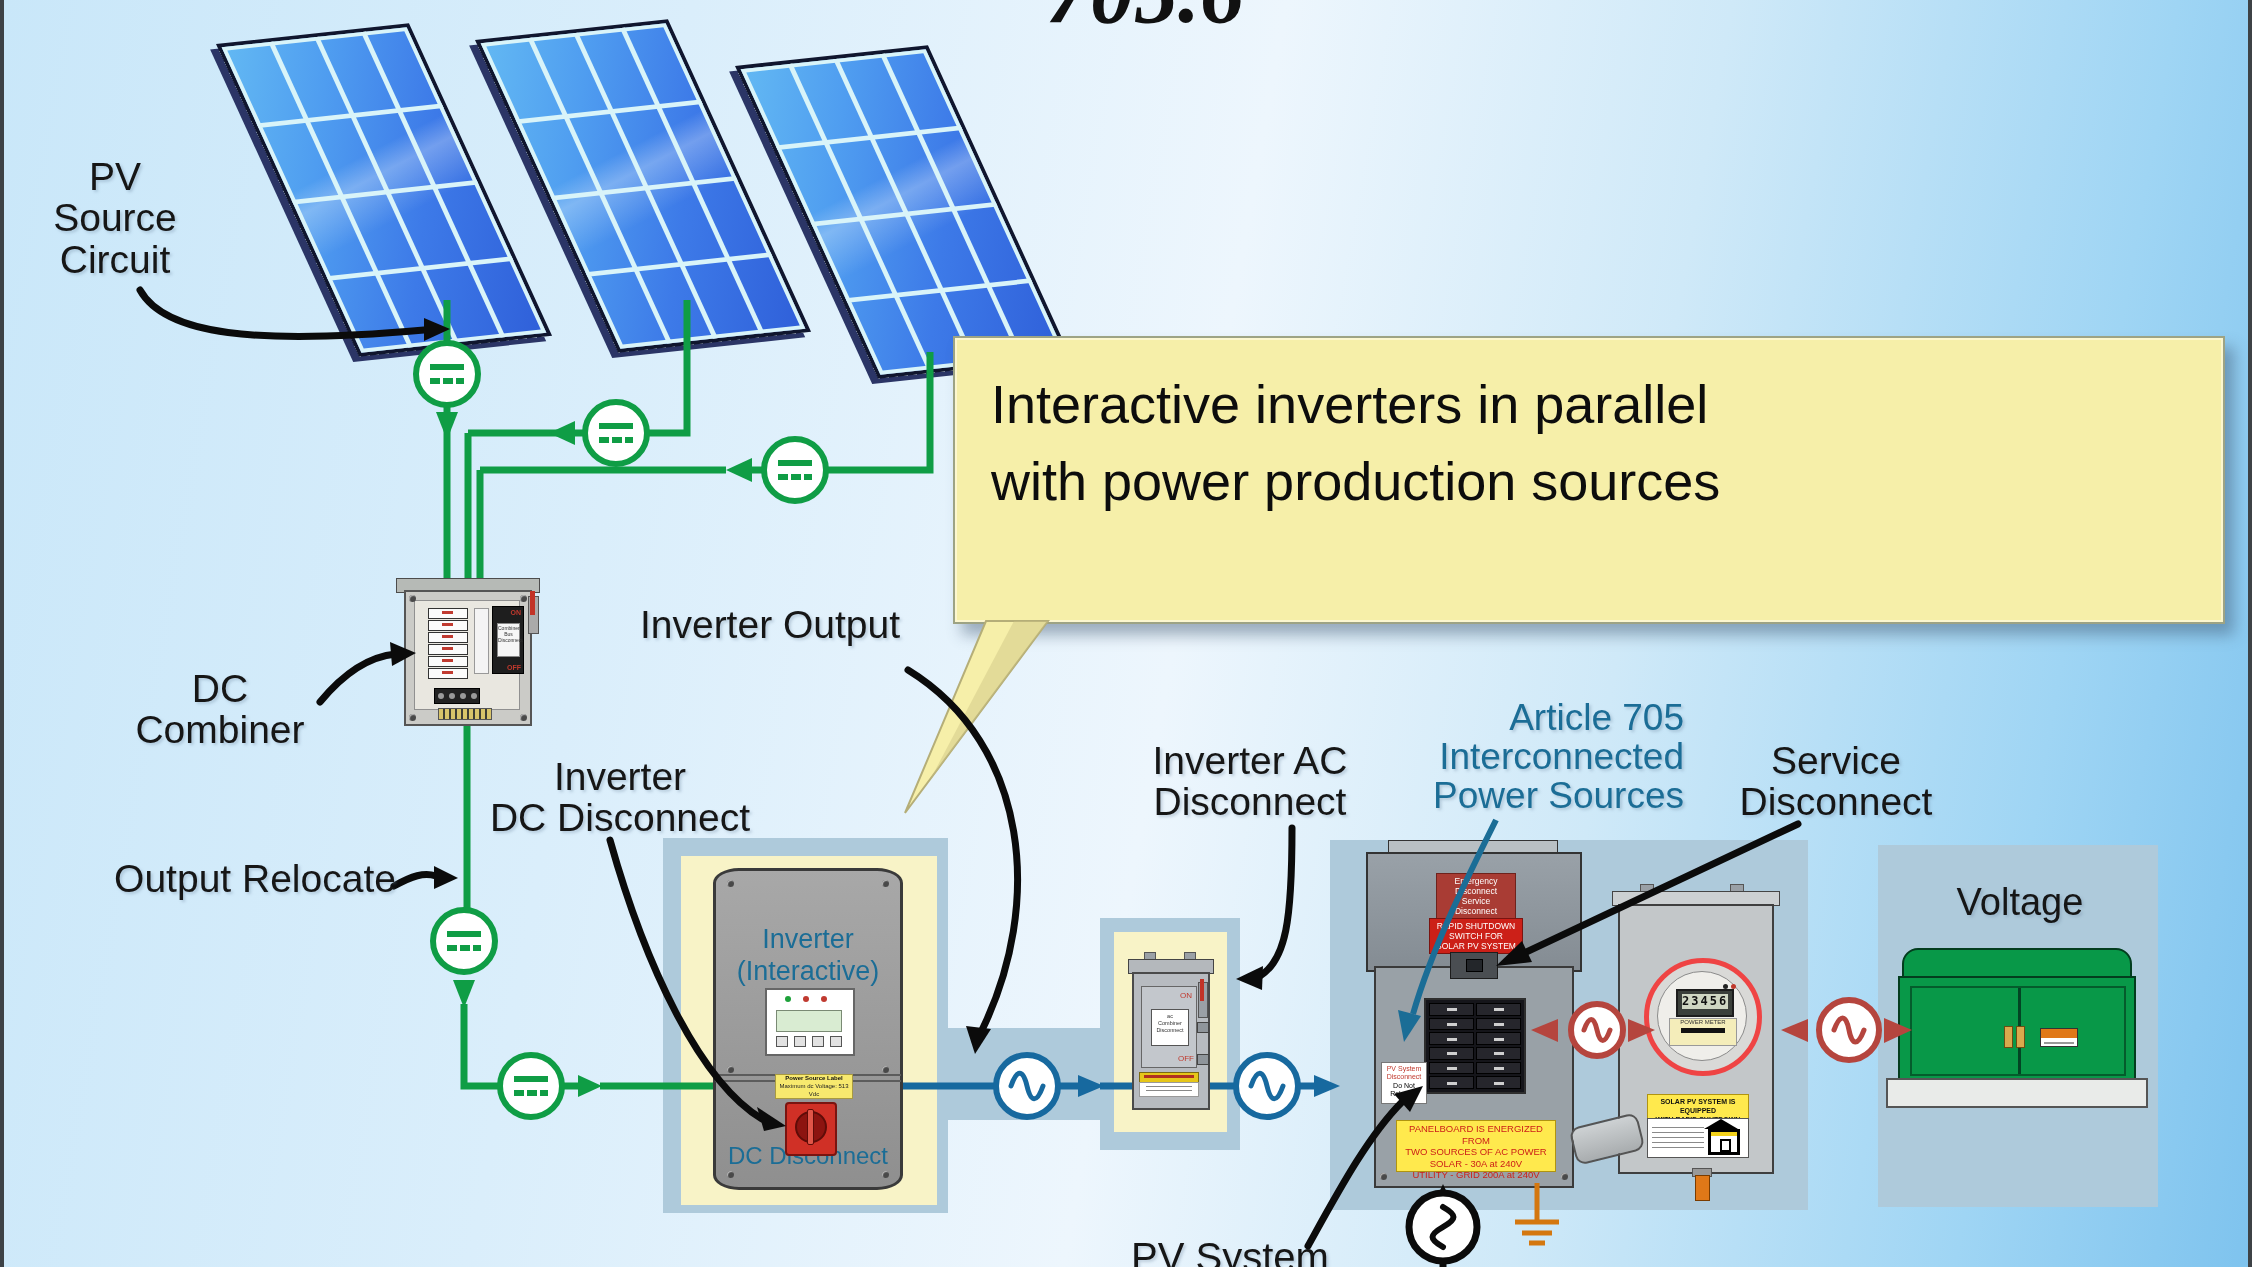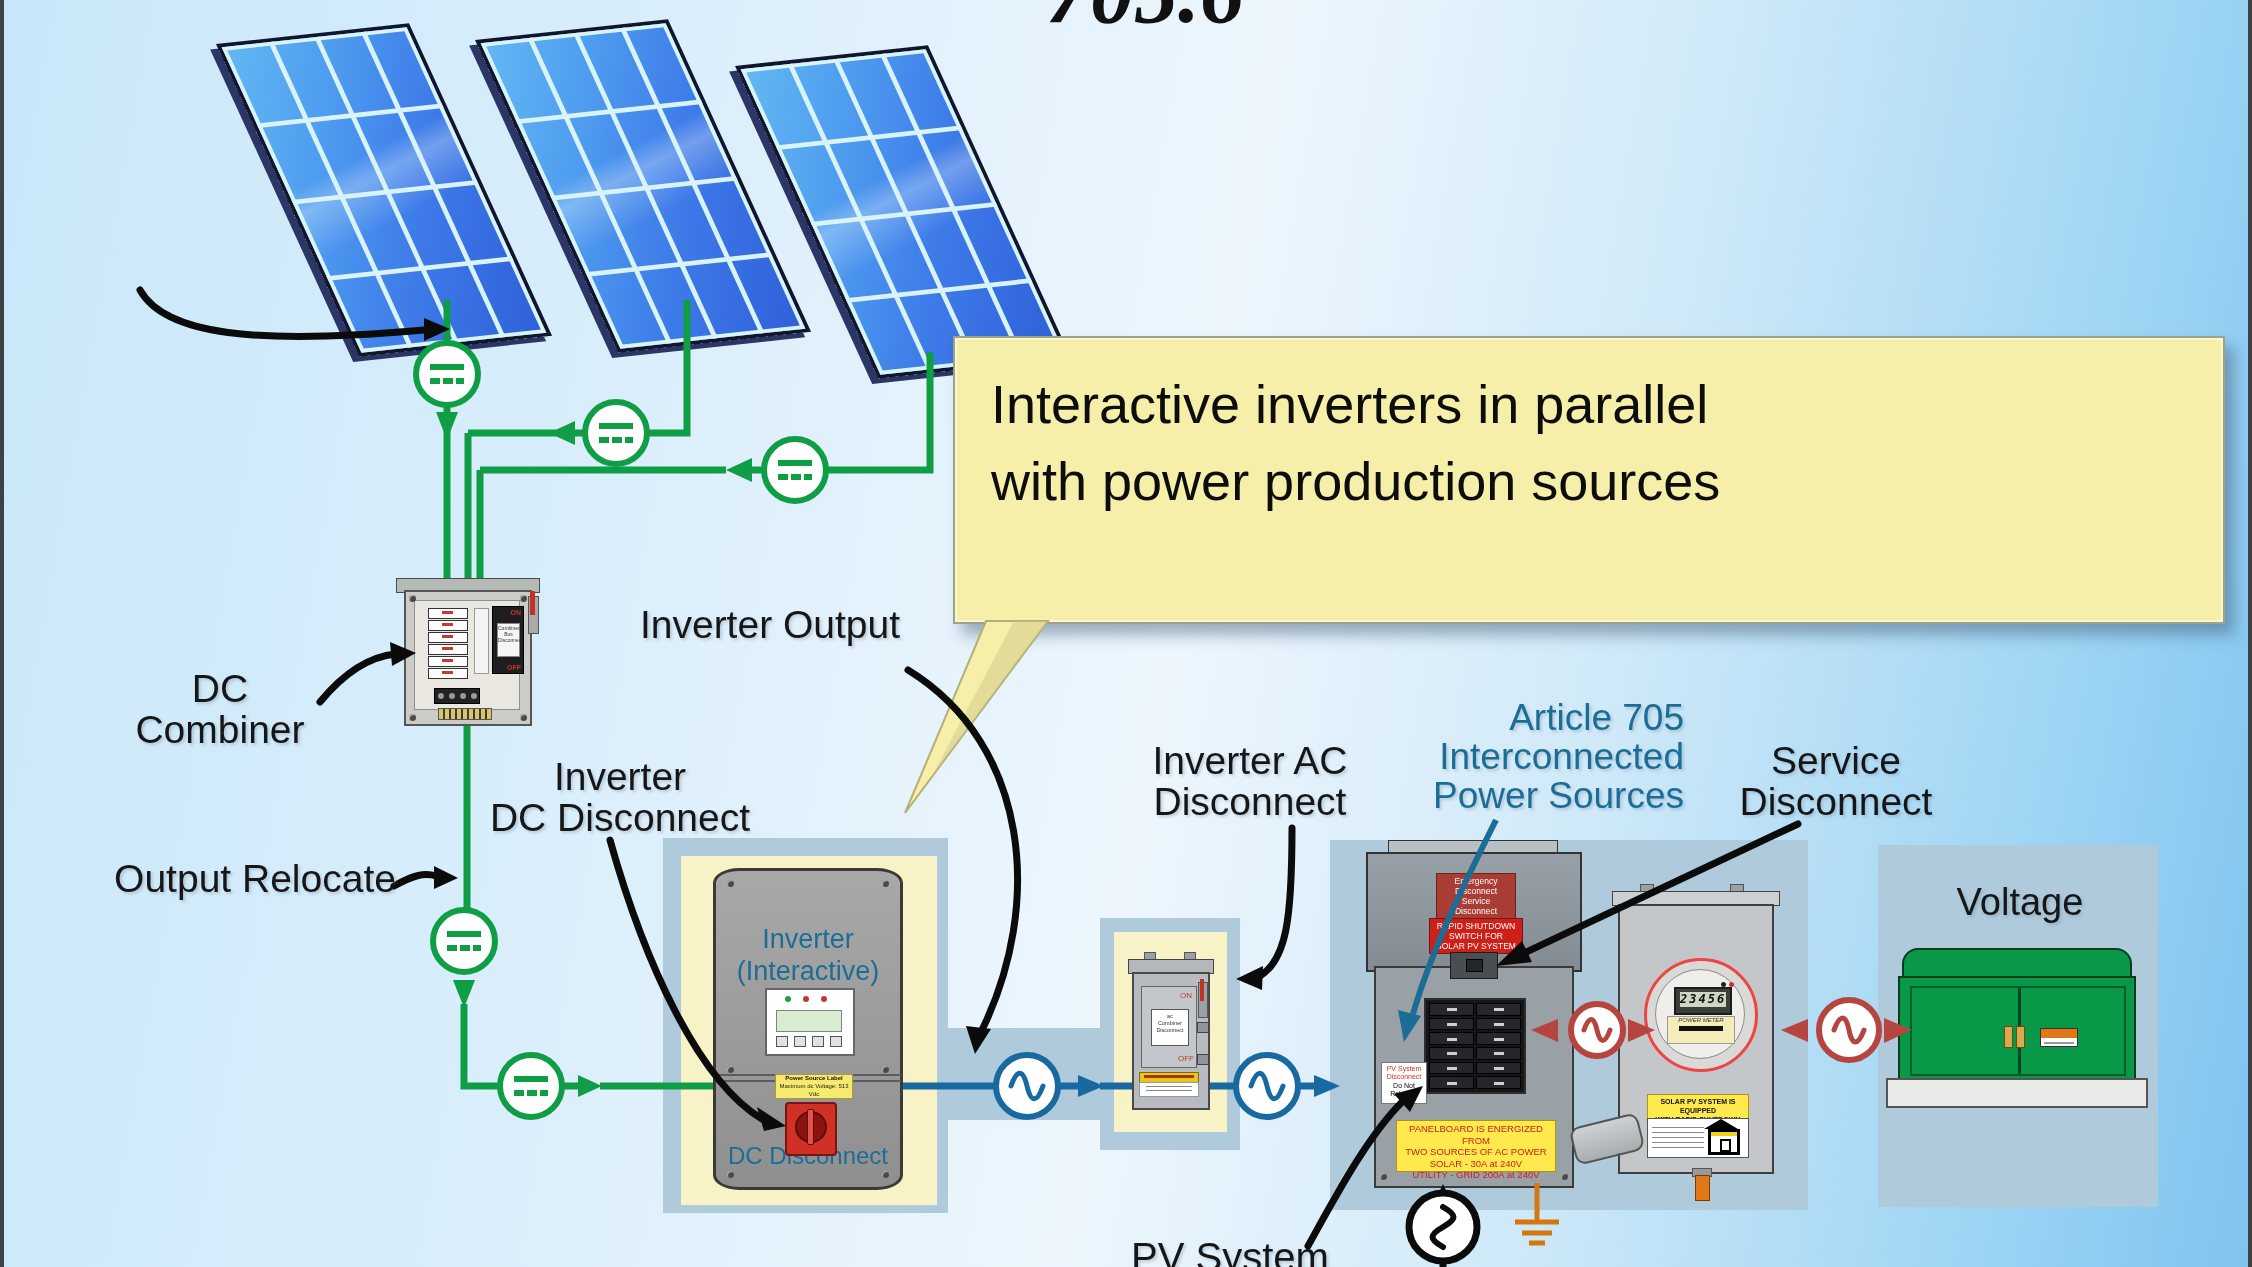--- a/index.html
+++ b/index.html
@@ -103,21 +103,21 @@
   #pboard .grid b::before{content:"";position:absolute;left:50%;top:50%;width:10px;height:3px;margin:-1px 0 0 -5px;background:#cfcfcf;}
   #pboard .wtag{position:absolute;left:15px;top:222px;width:44px;height:38px;background:#fff;border:1px solid #777;
       font-size:7px;line-height:1.2;text-align:center;padding-top:2px;z-index:2;}
   #pboard .wtag .r{color:#c0392d;}
   #pboard .ytag{position:absolute;left:30px;top:280px;width:158px;height:48px;background:var(--label-yellow);border:1px solid #b09410;
       color:#cc2018;font-size:9.5px;line-height:1.22;text-align:center;padding-top:2px;z-index:2;}
   
   #meter .bolt{position:absolute;top:0;width:12px;height:8px;background:#9aa0a6;border:1px solid #555;}
   #meter .cap{position:absolute;left:0;top:7px;width:166px;height:13px;background:#ccd0d2;border:1px solid #444;}
   #meter .body{position:absolute;left:6px;top:20px;width:152px;height:266px;background:#c3c7c9;border:2px solid #3f3f3f;}
-  #meter .ring{position:absolute;left:24px;top:52px;width:108px;height:108px;border-radius:50%;background:#d9d9d7;border:3px solid #ef4444;font-style:italic;}
+  #meter .ring{position:absolute;left:24px;top:52px;width:108px;height:108px;border-radius:50%;background:#d9d9d7;border:5px solid #ef4444;}
   #meter .face{position:absolute;left:8px;top:8px;width:88px;height:88px;border-radius:50%;background:#efeeea;border:1px solid #8b8b8b;}
   #meter .lcd{position:absolute;left:18px;top:17px;width:54px;height:24px;background:#3a3f3a;border:2px solid #1c1c1c;}
   #meter .lcd b{display:block;margin:3px 0 0 4px;width:46px;height:15px;background:#cfd6c2;color:#111;
       font-family:"DejaVu Sans Mono",monospace;font-size:12px;font-weight:bold;letter-spacing:2px;text-align:center;line-height:15px;}
   #meter .band{position:absolute;left:11px;top:46px;width:66px;height:26px;background:#f4edba;border:1px solid #999;
       font-size:6px;text-align:center;color:#333;line-height:1.3;}
   #meter .band i{display:block;margin:1px auto 0;width:44px;height:5px;background:#111;}
   #meter .dots b{position:absolute;width:5px;height:5px;border-radius:50%;}
   #meter .ytag{position:absolute;left:27px;top:188px;width:100px;height:22px;background:var(--label-yellow);border:1px solid #b09410;
       color:#111;font-size:7px;font-weight:bold;line-height:1.3;text-align:center;padding-top:2px;}
@@ -559,20 +559,25 @@
     </g>
 
     <g stroke="#d4770f" stroke-width="5" fill="none">
       <path d="M1537 1183 V1222"></path>
         <path d="M1515 1222 H1559"></path>
         <path d="M1522 1233 H1552"></path>
         <path d="M1529 1243 H1545"></path>
     </g>
   </svg>
 
+  <div class="lbl" style="left:30px;top:156px;width:170px">
+    <div>PV</div>
+      <div>Source</div>
+      <div>Circuit</div>
+  </div>
   <div class="lbl" style="left:120px;top:668px;width:200px">
     <div>DC</div>
       <div>Combiner</div>
   </div>
   <div class="lbl" style="left:615px;top:604px;width:310px">
     <div>Inverter Output</div>
   </div>
   <div class="lbl" style="left:455px;top:756px;width:330px">
     <div>Inverter</div>
       <div>DC Disconnect</div>

